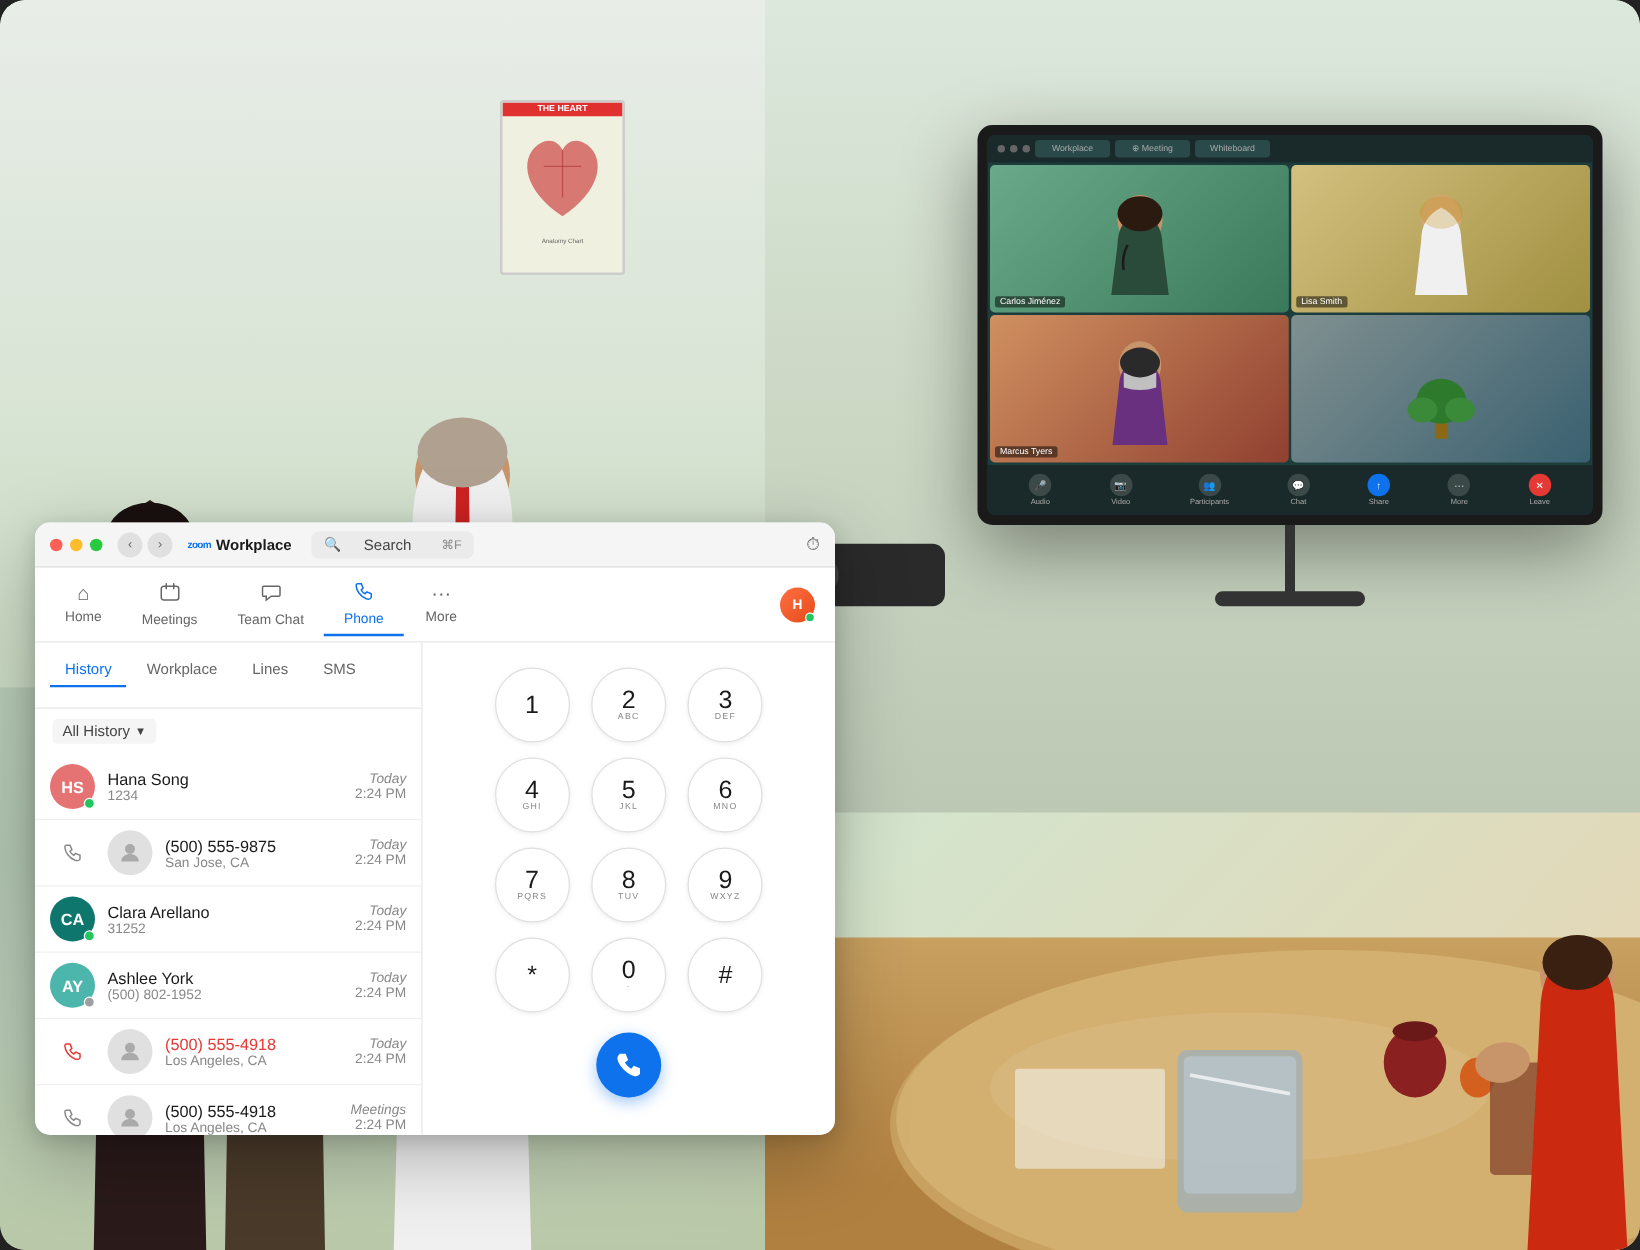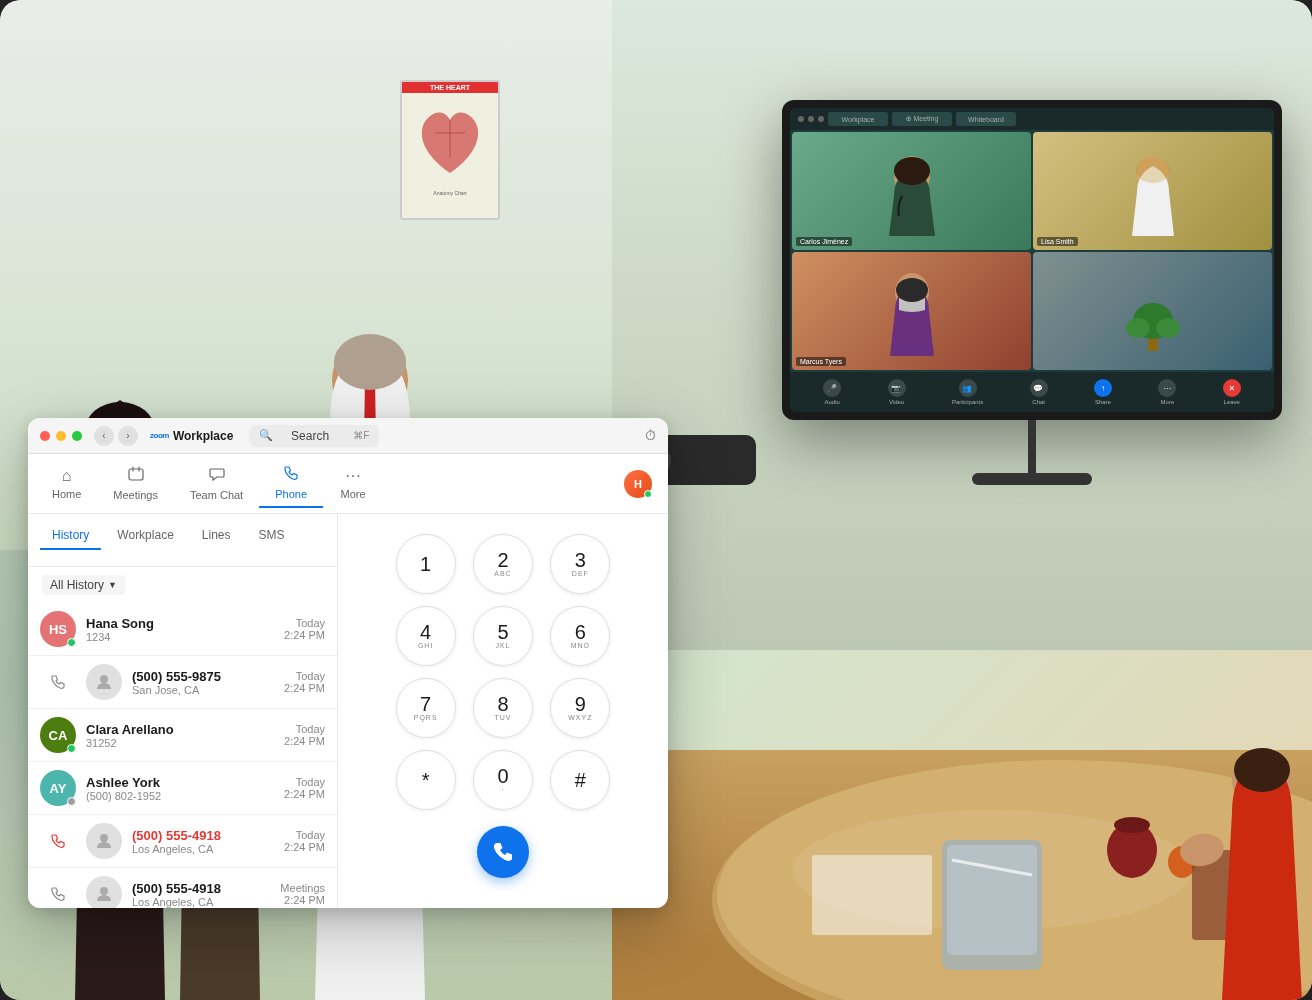--- a/index.html
+++ b/index.html
@@ -451,37 +451,38 @@
       justify-content: center;
       color: #888;
       font-size: 16px;
       flex-shrink: 0;
     }
     .call-info {
       flex: 1;
     }
     .call-name {
       font-size: 13px;
-      font-weight: 700;
+      font-weight: 400;
       color: #1a1a1a;
     }
     .call-name.missed {
       color: #e53935;
     }
     .call-number {
       font-size: 11px;
       color: #888;
     }
     .call-time-col {
       text-align: right;
       flex-shrink: 0;
     }
     .call-date {
       font-size: 11px;
       color: #888;
+      font-style: italic;
     }
     .call-time {
       font-size: 11px;
       color: #888;
     }
 
     
     .right-panel {
       flex: 1;
       display: flex;
@@ -906,21 +907,21 @@
             <div class="call-name">(500) 555-9875</div>
             <div class="call-number">San Jose, CA</div>
           </div>
           <div class="call-time-col">
             <div class="call-date">Today</div>
             <div class="call-time">2:24 PM</div>
           </div>
         </div>
 
         <div class="call-item">
-          <div class="call-avatar" style="background:#4d7c0f">
+          <div class="call-avatar" style="background:#0f766e">
             CA
             <div class="avatar-status status-online"></div>
           </div>
           <div class="call-info">
             <div class="call-name">Clara Arellano</div>
             <div class="call-number">31252</div>
           </div>
           <div class="call-time-col">
             <div class="call-date">Today</div>
             <div class="call-time">2:24 PM</div>

